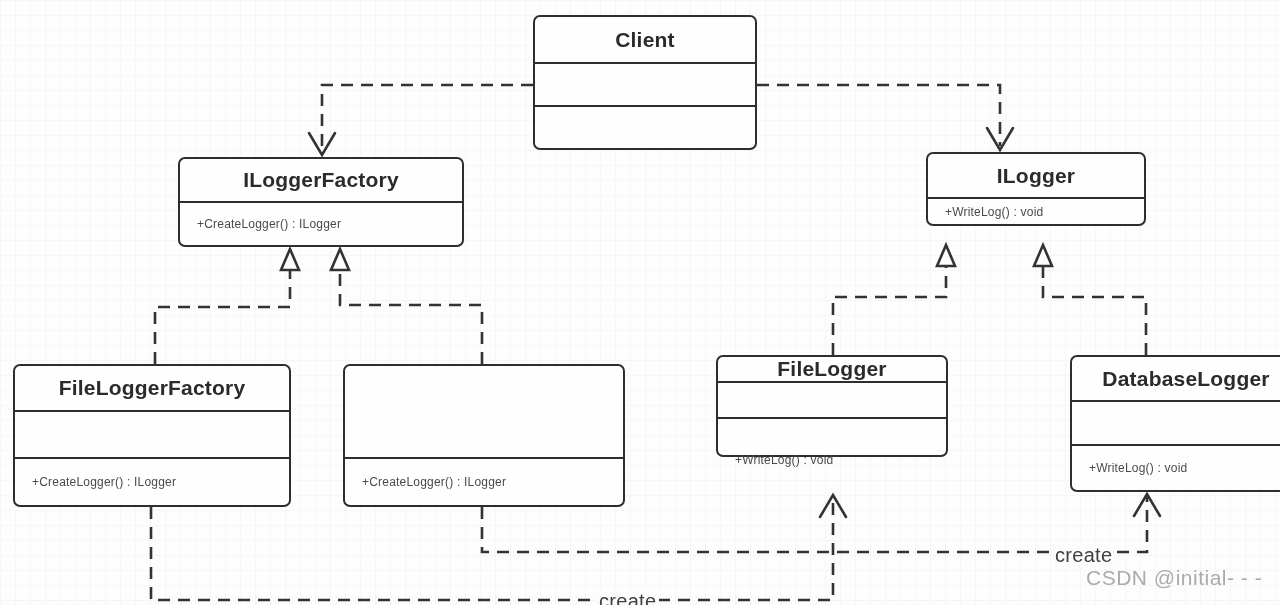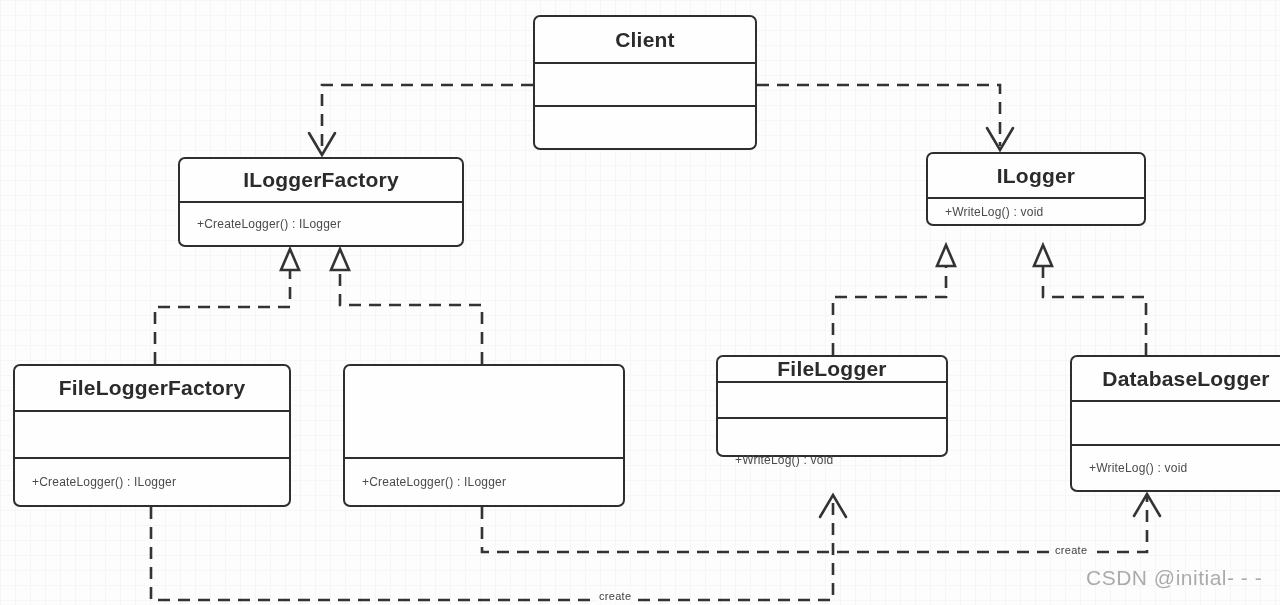--- a/index.html
+++ b/index.html
@@ -30,21 +30,21 @@
     letter-spacing:.2px;
   }
   .uml-attrs{border-bottom:2.5px solid #2e2e2e;}
   .uml-methods{
     display:flex;align-items:center;
     font-size:12px;color:#4a4a4a;
     padding-left:17px;letter-spacing:.2px;
   }
   .flex1{flex:1;}
   .edge-label{
-    position:absolute;font-size:11px;color:#3f3f3f;
+    position:absolute;font-size:20px;color:#3f3f3f;
     background:#fcfcfc;padding:0 3px;letter-spacing:.3px;
   }
   .watermark{
     position:absolute;left:1086px;top:566px;
     font-size:21px;color:#ababab;letter-spacing:.5px;
     white-space:nowrap;
   }
 </style>
 </head>
 <body>

